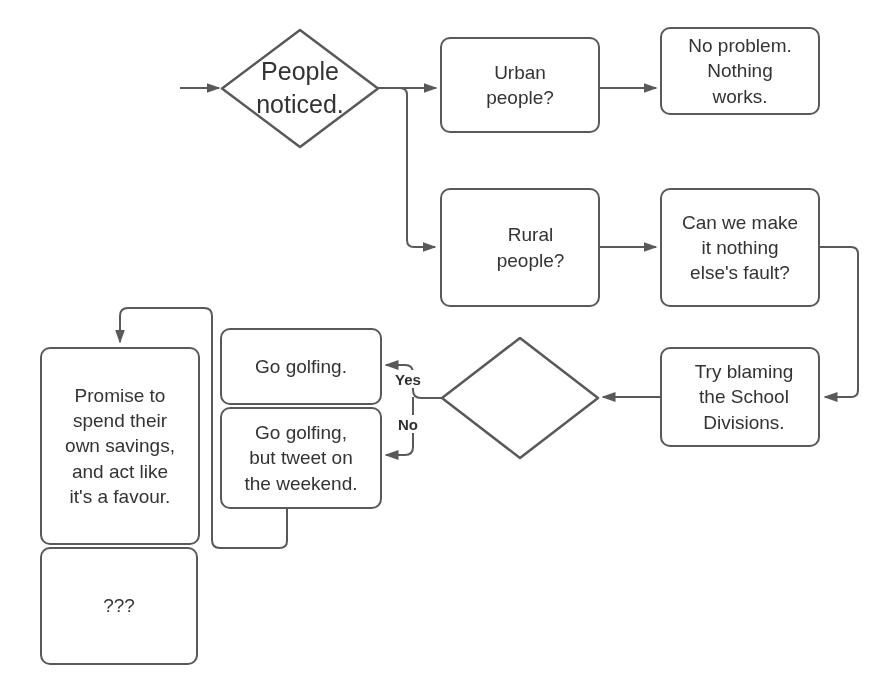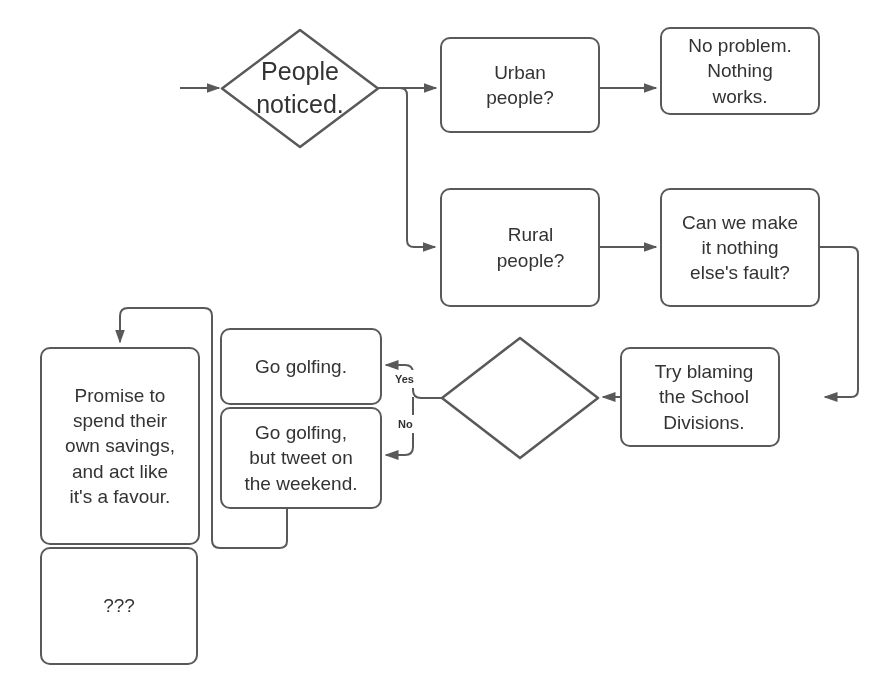--- a/index.html
+++ b/index.html
@@ -45,21 +45,21 @@
     font-size: 25px;
     line-height: 1.32;
     white-space: pre-line;
   }
   .edge-label {
     position: absolute;
     display: flex;
     align-items: center;
     justify-content: center;
     font-weight: bold;
-    font-size: 11px;
+    font-size: 15px;
     color: #303030;
     background: var(--background);
     padding: 0 2px;
   }
 </style>
 </head>
 <body>
 
 <div class="canvas">
 
@@ -104,21 +104,21 @@
 Nothing
 works.</div>
 
   <div class="node" style="left:440px; top:188px; width:160px; height:119px;padding-left:21px;">Rural
 people?</div>
 
   <div class="node" style="left:660px; top:188px; width:160px; height:119px;">Can we make
 it nothing
 else's fault?</div>
 
-  <div class="node" style="left:620px; top:347px; width:160px; height:100px;padding-left:8px;">Try blaming
+  <div class="node" style="left:660px; top:347px; width:160px; height:100px;padding-left:8px;">Try blaming
 the School
 Divisions.</div>
 
   <div class="node" style="left:220px; top:328px; width:162px; height:77px;">Go golfing.</div>
 
   <div class="node" style="left:220px; top:407px; width:162px; height:102px;">Go golfing,
 but tweet on
 the weekend.</div>
 
   <div class="node" style="left:40px; top:347px; width:160px; height:198px;">Promise to

